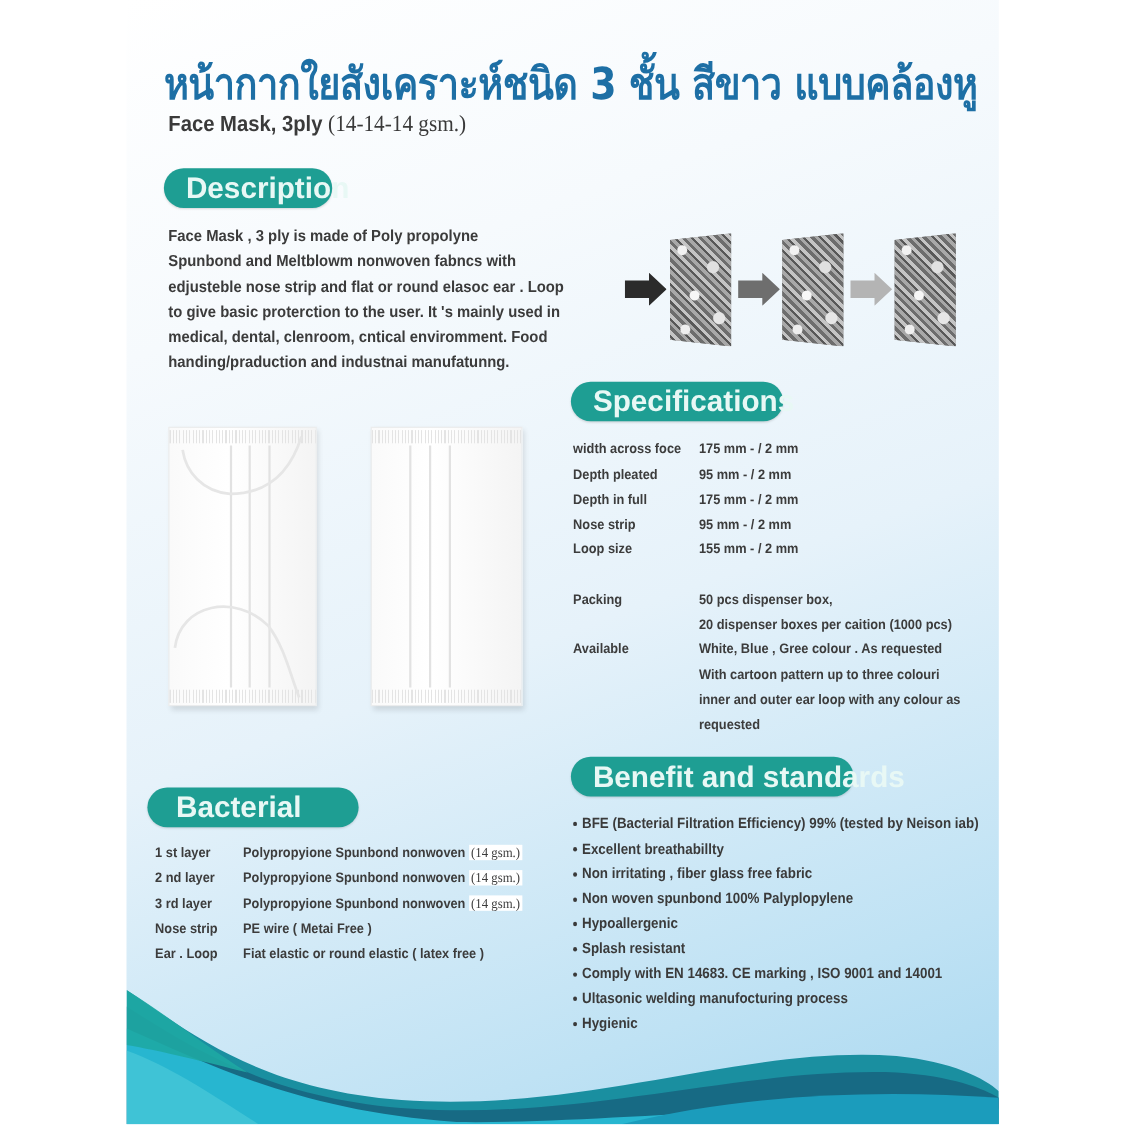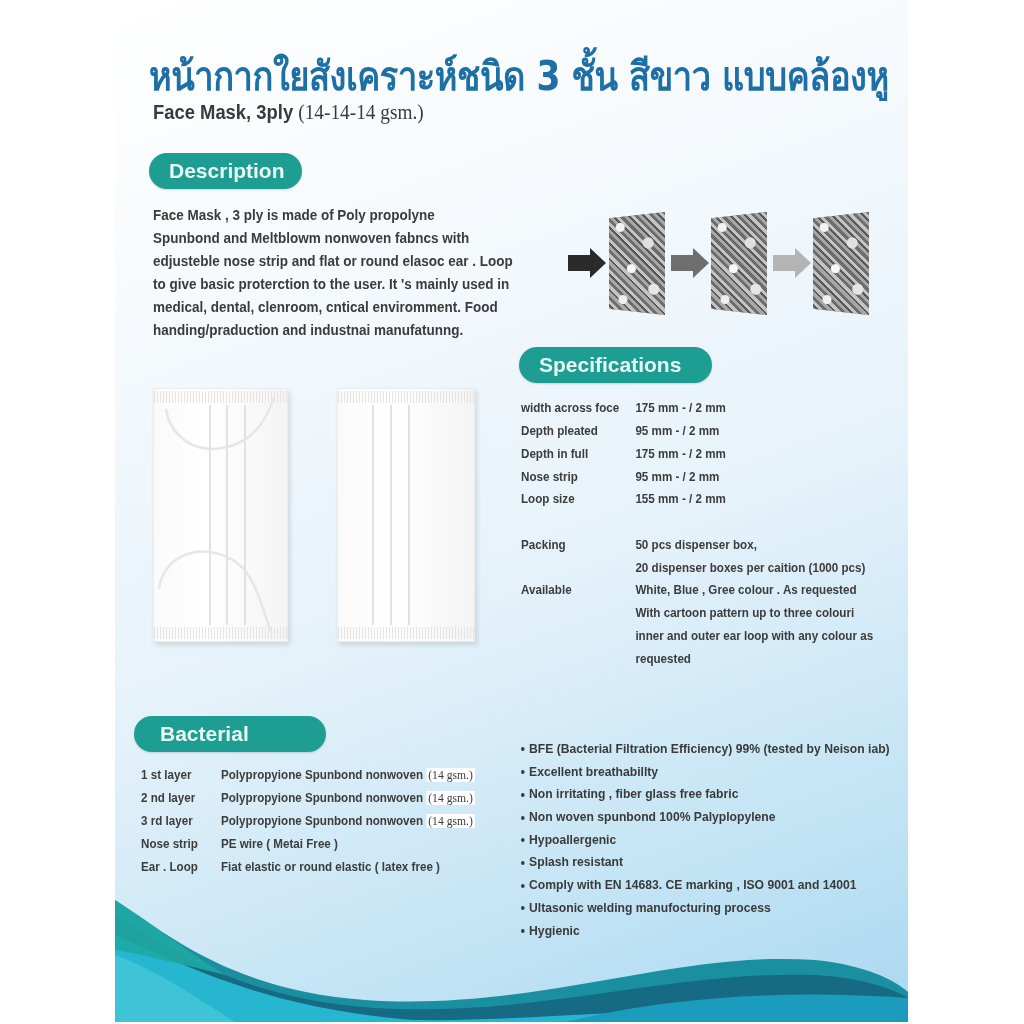--- a/index.html
+++ b/index.html
@@ -15,21 +15,21 @@
       position: absolute; left: 34px; top: 44px; font-size: 40px; font-weight: bold; color: #1d6fa5;
       letter-spacing: -0.5px; white-space: nowrap; font-family: "DejaVu Sans", sans-serif; transform: scaleX(0.86); transform-origin: left;
     }
     .title-en {
       position: absolute; left: 38px; top: 100px; font-size: 20px; font-weight: bold; color: #3a3a3a; white-space: nowrap;
       transform: scaleX(0.92); transform-origin: left;
     }
     .title-en .gsm { font-family: "Liberation Serif", serif; font-weight: normal; font-size: 21px; }
     .pill {
       position: absolute; height: 36px; border-radius: 18px; background: #1e9e93; color: #e8f8f5;
-      font-weight: bold; font-size: 21px; line-height: 36px; padding-left: 20px; box-sizing: border-box;
+      font-weight: bold; font-size: 27px; line-height: 36px; padding-left: 20px; box-sizing: border-box;
       box-shadow: 0 1px 2px rgba(0,0,0,0.15); white-space: nowrap;
     }
     .desc {
       position: absolute; left: 38px; top: 204px; width: 390px; font-size: 14.5px; font-weight: bold; color: #3b3b3b;
       line-height: 23px; transform: scaleX(0.93); transform-origin: left;
     }
     .desc div { white-space: nowrap; }
     .layers { position: absolute; left: 450px; top: 210px; width: 320px; height: 105px; }
     .arrow { position: absolute; top: 38px; width: 38px; height: 30px; }
     .fabric {
@@ -181,20 +181,21 @@
     <div class="row" style="top:69px;">
       <span class="k">Nose strip</span>
       <span class="v" style="left:86px;">PE wire ( Metai Free )</span>
     </div>
     <div class="row" style="top:92px;">
       <span class="k">Ear . Loop</span>
       <span class="v" style="left:86px;">Fiat elastic or round elastic ( latex free )</span>
     </div>
   </div>
 
+  <div class="pill" style="left:404px; top:688px; width:257px;">Benefit and standards</div>
   <div class="benefits">
     <div class="b"><span class="dot"></span><span>BFE (Bacterial Filtration Efficiency) 99% (tested by Neison iab)</span></div>
     <div class="b"><span class="dot"></span><span>Excellent breathabillty</span></div>
     <div class="b"><span class="dot"></span><span>Non irritating , fiber glass free fabric</span></div>
     <div class="b"><span class="dot"></span><span>Non woven spunbond 100% Palyplopylene</span></div>
     <div class="b"><span class="dot"></span><span>Hypoallergenic</span></div>
     <div class="b"><span class="dot"></span><span>Splash resistant</span></div>
     <div class="b"><span class="dot"></span><span>Comply with EN 14683. CE marking , ISO 9001 and 14001</span></div>
     <div class="b"><span class="dot"></span><span>Ultasonic welding manufocturing process</span></div>
     <div class="b"><span class="dot"></span><span>Hygienic</span></div>

